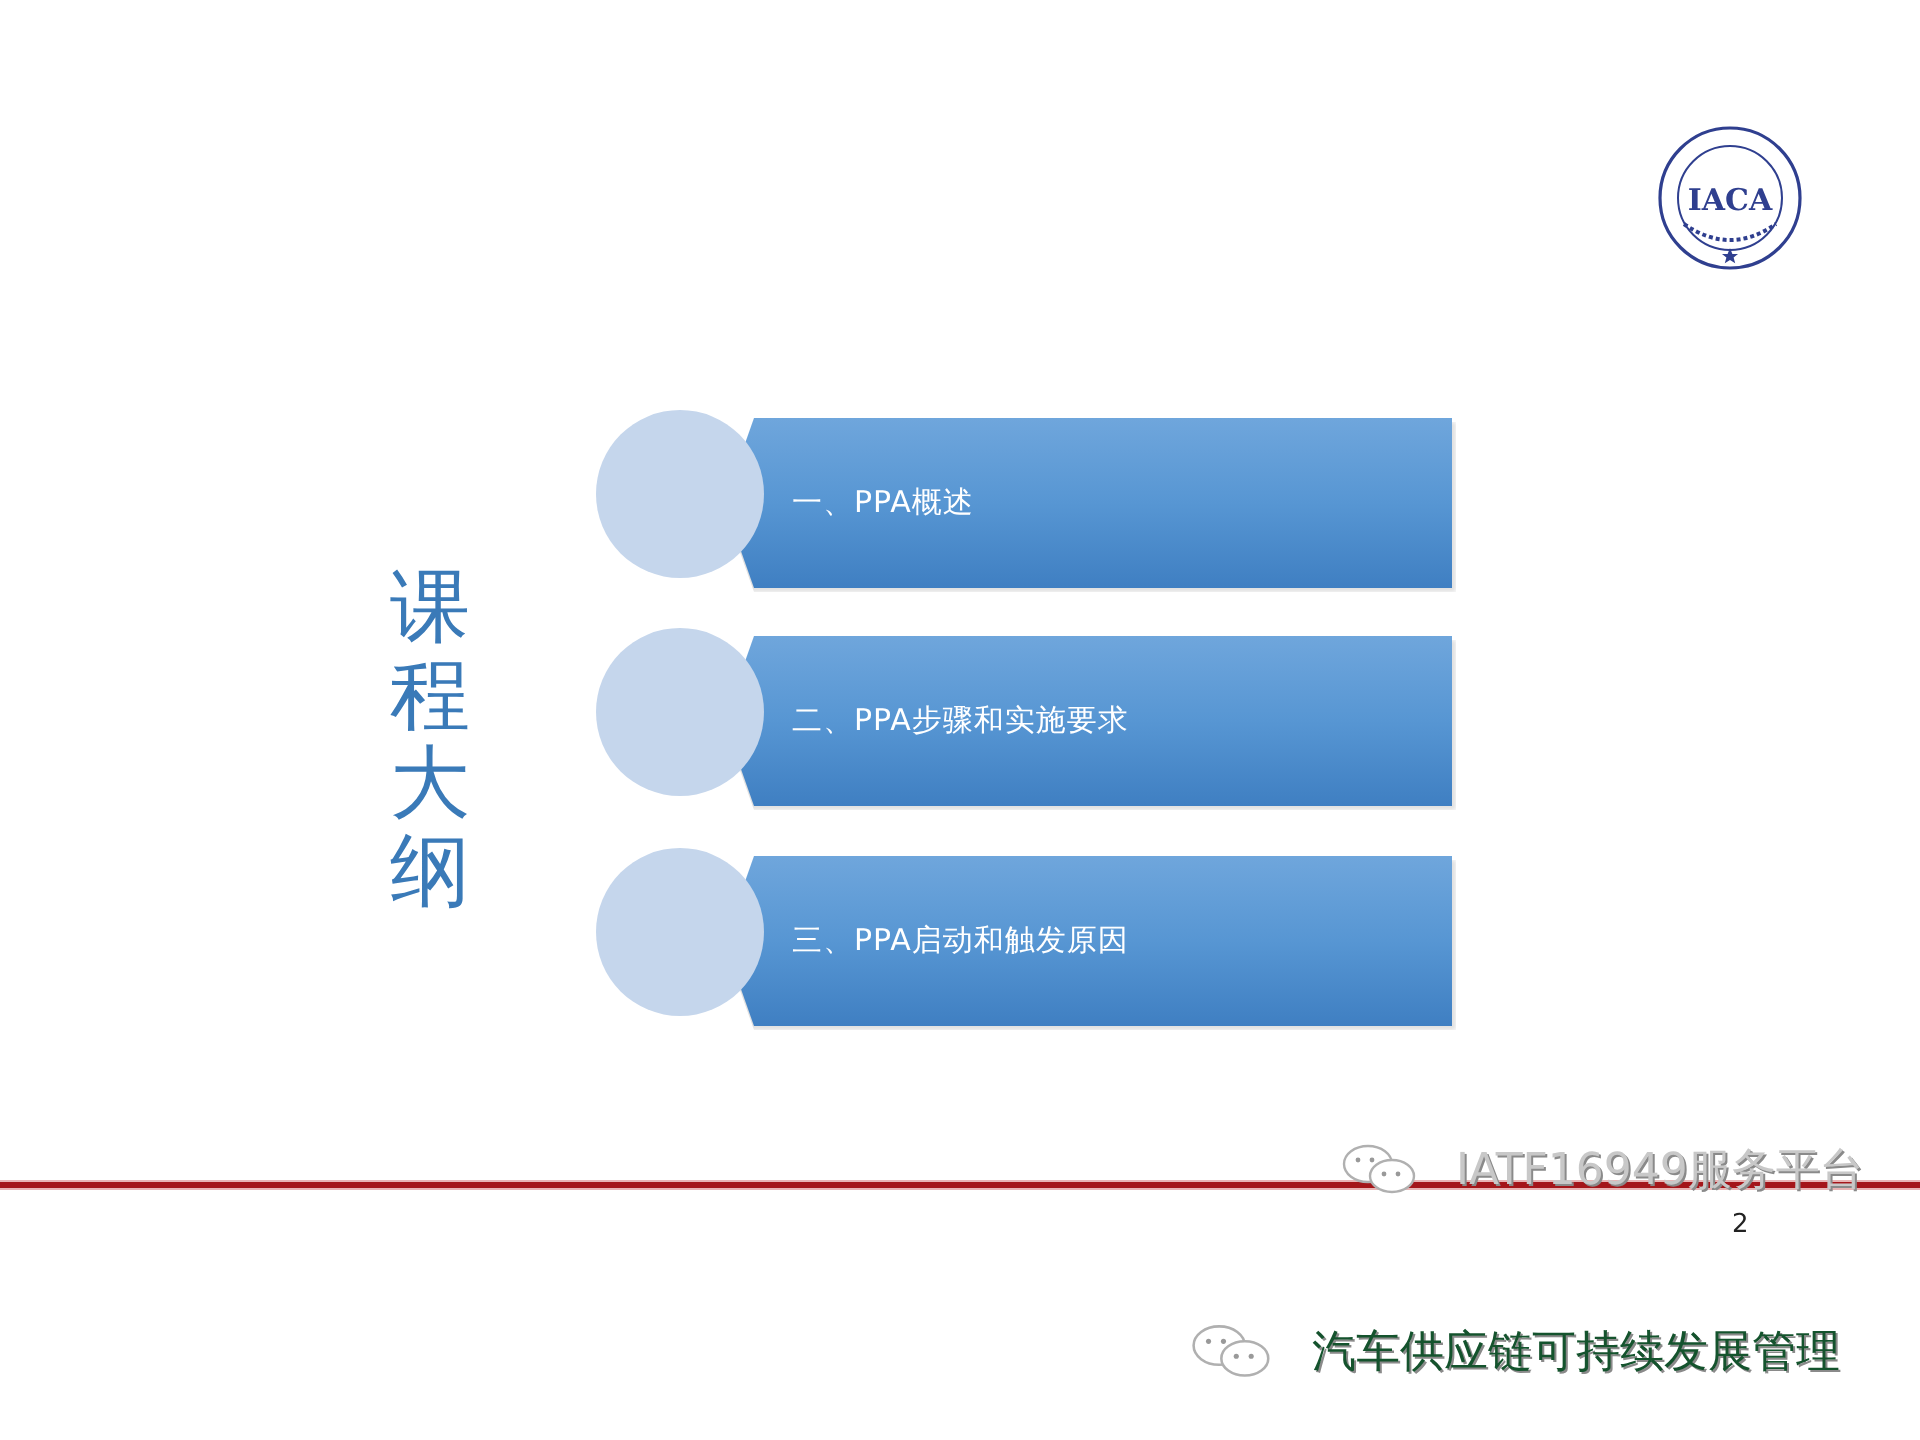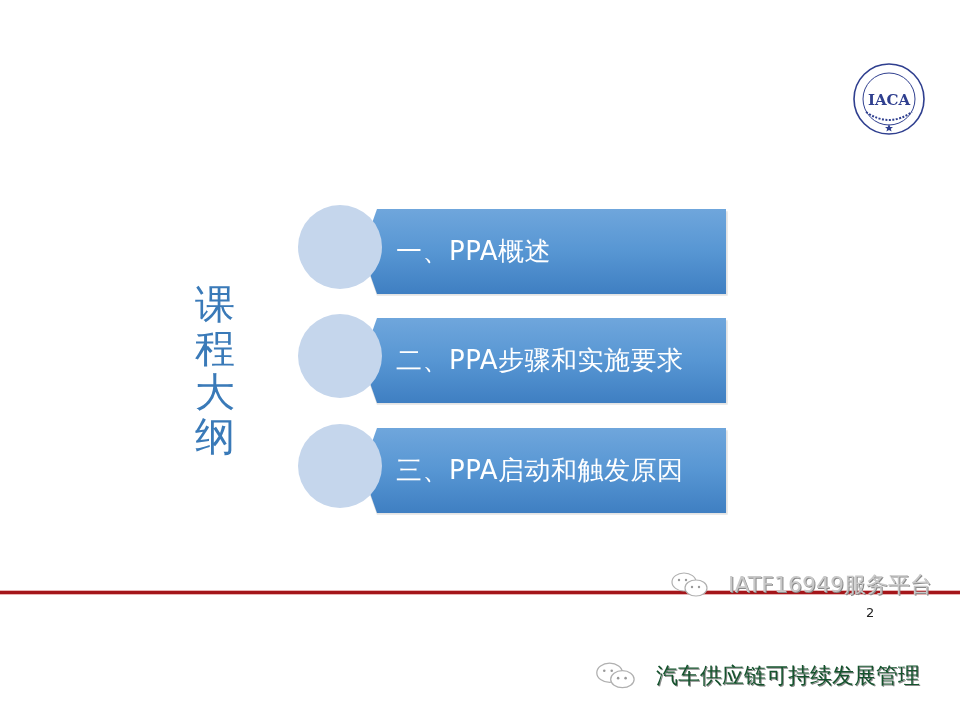--- a/index.html
+++ b/index.html
@@ -1,33 +1,33 @@
 <!DOCTYPE html>
 <html><head>
 <meta charset="utf-8">
 <style>
   html, body { margin: 0; padding: 0; }
   body { width: 960px; height: 720px; position: relative; background: #ffffff; overflow: hidden;
          font-family: "DejaVu Sans", "Liberation Sans", sans-serif; }
-  .logo { position: absolute; left: 852px; top: 62px; width: 74px; height: 74px; }
+  .logo { position: absolute; left: 828px; top: 62px; width: 74px; height: 74px; }
   .vtitle { position: absolute; left: 190px; top: 282px; width: 50px; color: #3a7ab8;
             font-size: 40px; line-height: 44px; text-align: center; }
   .vtitle span { display: block; }
   .item { position: absolute; left: 296px; width: 432px; height: 88px; }
   .banner { position: absolute; left: 66px; top: 4px; width: 364px; height: 85px;
             background: linear-gradient(180deg, #6fa6dc 0%, #5796d3 50%, #3f7fc2 100%);
             clip-path: polygon(15px 0, 100% 0, 100% 100%, 15px 100%, 0 50%, 0 50%);
             box-shadow: 0 2px 3px rgba(0,0,0,0.2); }
   .banner-shadow { position: absolute; left: 66px; top: 6px; width: 366px; height: 85px;
             background: rgba(0,0,0,0.12);
             clip-path: polygon(15px 0, 100% 0, 100% 100%, 15px 100%, 0 50%); filter: blur(1px); }
   .circle { position: absolute; left: 2px; top: 0; width: 84px; height: 84px; border-radius: 50%;
             background: #c5d6ec; }
   .label { position: absolute; left: 100px; top: 4px; height: 85px; line-height: 85px; color: #ffffff;
-           font-size: 26px; white-space: nowrap; letter-spacing: 0.5px; }
+           font-size: 15px; white-space: nowrap; letter-spacing: 0.5px; }
   .redline { position: absolute; left: 0; top: 591px; width: 960px; height: 3px; background: #a4161a;
              box-shadow: 0 -1px 0 #e8b4b4, 0 1px 0 #e8b4b4; }
   .wm { position: absolute; color: #c8c8c8; font-size: 22px; white-space: nowrap;
         text-shadow: 1px 1px 0 #8a8a8a; display: flex; align-items: center; gap: 18px; }
   .wm1 { left: 670px; top: 570px; }
   .wm2 { left: 594px; top: 660px; color: #14532d; }
   .wm svg { flex: none; }
   .pagenum { position: absolute; left: 866px; top: 605px; font-size: 13px; color: #222; }
 </style>
 </head>

